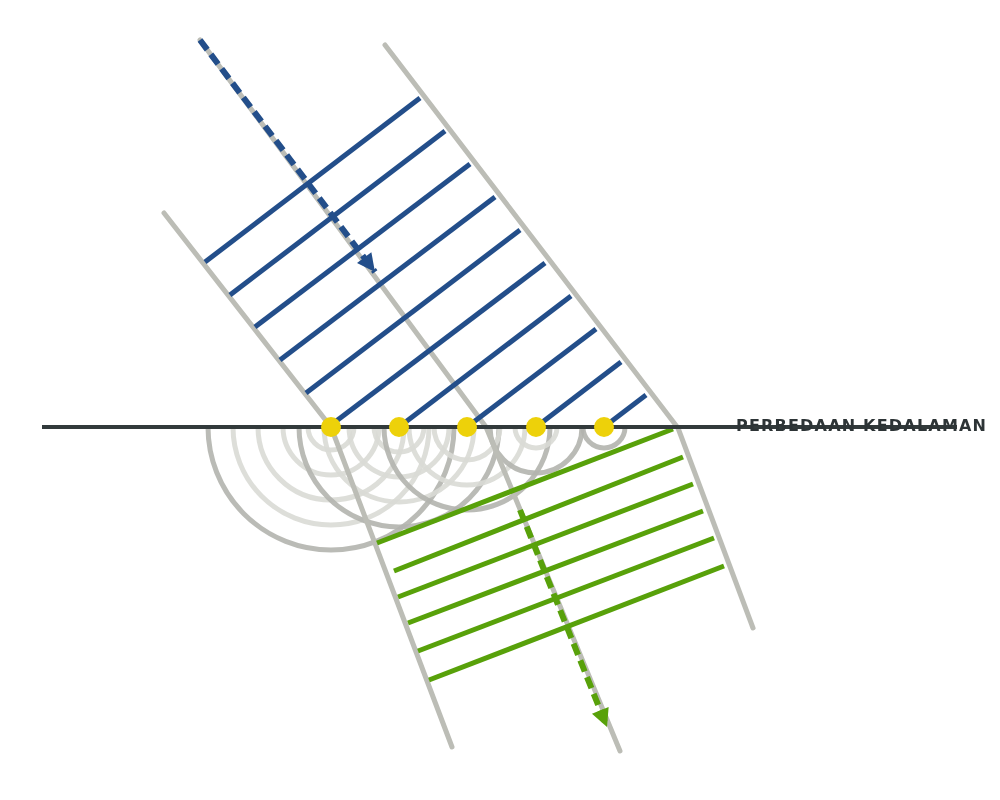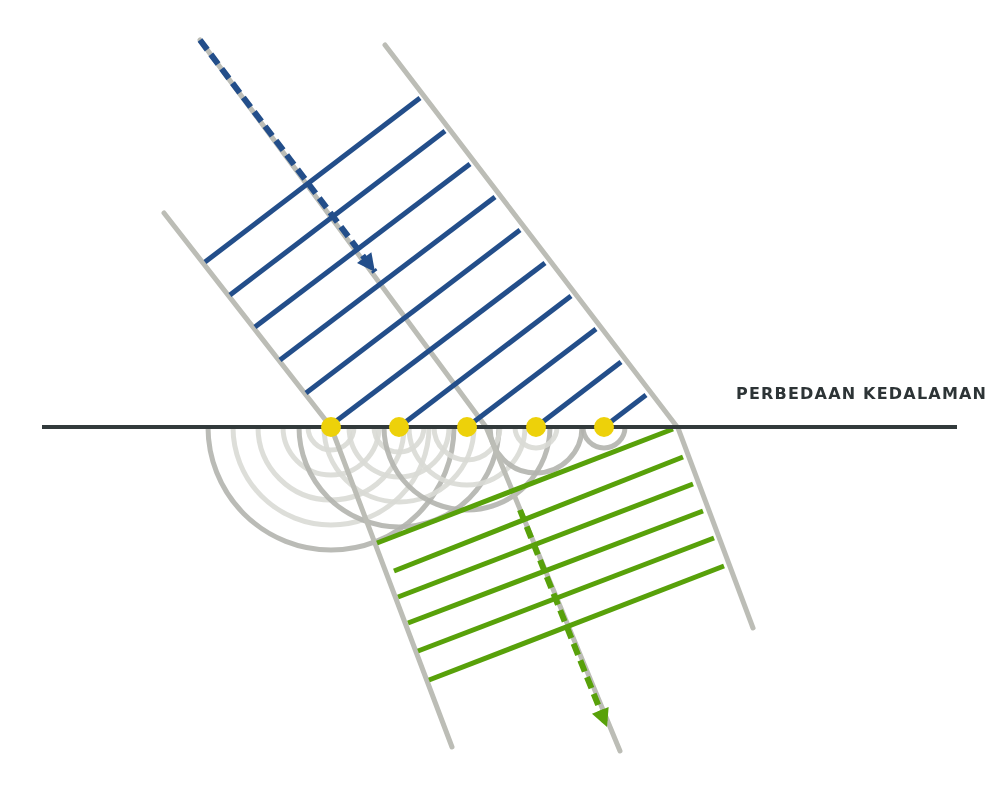--- a/index.html
+++ b/index.html
@@ -1,18 +1,18 @@
 <!DOCTYPE html>
 <html><head>
 <meta charset="utf-8">
 <style>
   html, body { margin:0; padding:0; background:#ffffff; }
   body { width:1000px; height:800px; position:relative; overflow:hidden; font-family:"DejaVu Sans", sans-serif; }
   svg { position:absolute; left:0; top:0; }
-  .label { position:absolute; left:736px; top:384px; font-size:16px; letter-spacing:1.2px; color:#2d3436; font-weight:600; font-family:"DejaVu Sans", sans-serif; white-space:nowrap; }
+  .label { position:absolute; left:736px; top:416px; font-size:16px; letter-spacing:1.2px; color:#2d3436; font-weight:600; font-family:"DejaVu Sans", sans-serif; white-space:nowrap; }
 </style>
 </head>
 <body>
 
 <svg id="diagram" width="1000" height="800" viewBox="0 0 1000 800">
   <g id="wavelets">
       <path d="M 208 427 A 123 123 0 0 0 454 427" fill="none" stroke="#b3b4ae" stroke-width="5" opacity="0.9"></path>
       <path d="M 233 427 A 98 98 0 0 0 429 427" fill="none" stroke="#d9dad5" stroke-width="5" opacity="0.9"></path>
       <path d="M 258 427 A 73 73 0 0 0 404 427" fill="none" stroke="#d9dad5" stroke-width="5" opacity="0.9"></path>
       <path d="M 283 427 A 48 48 0 0 0 379 427" fill="none" stroke="#d9dad5" stroke-width="5" opacity="0.9"></path>

